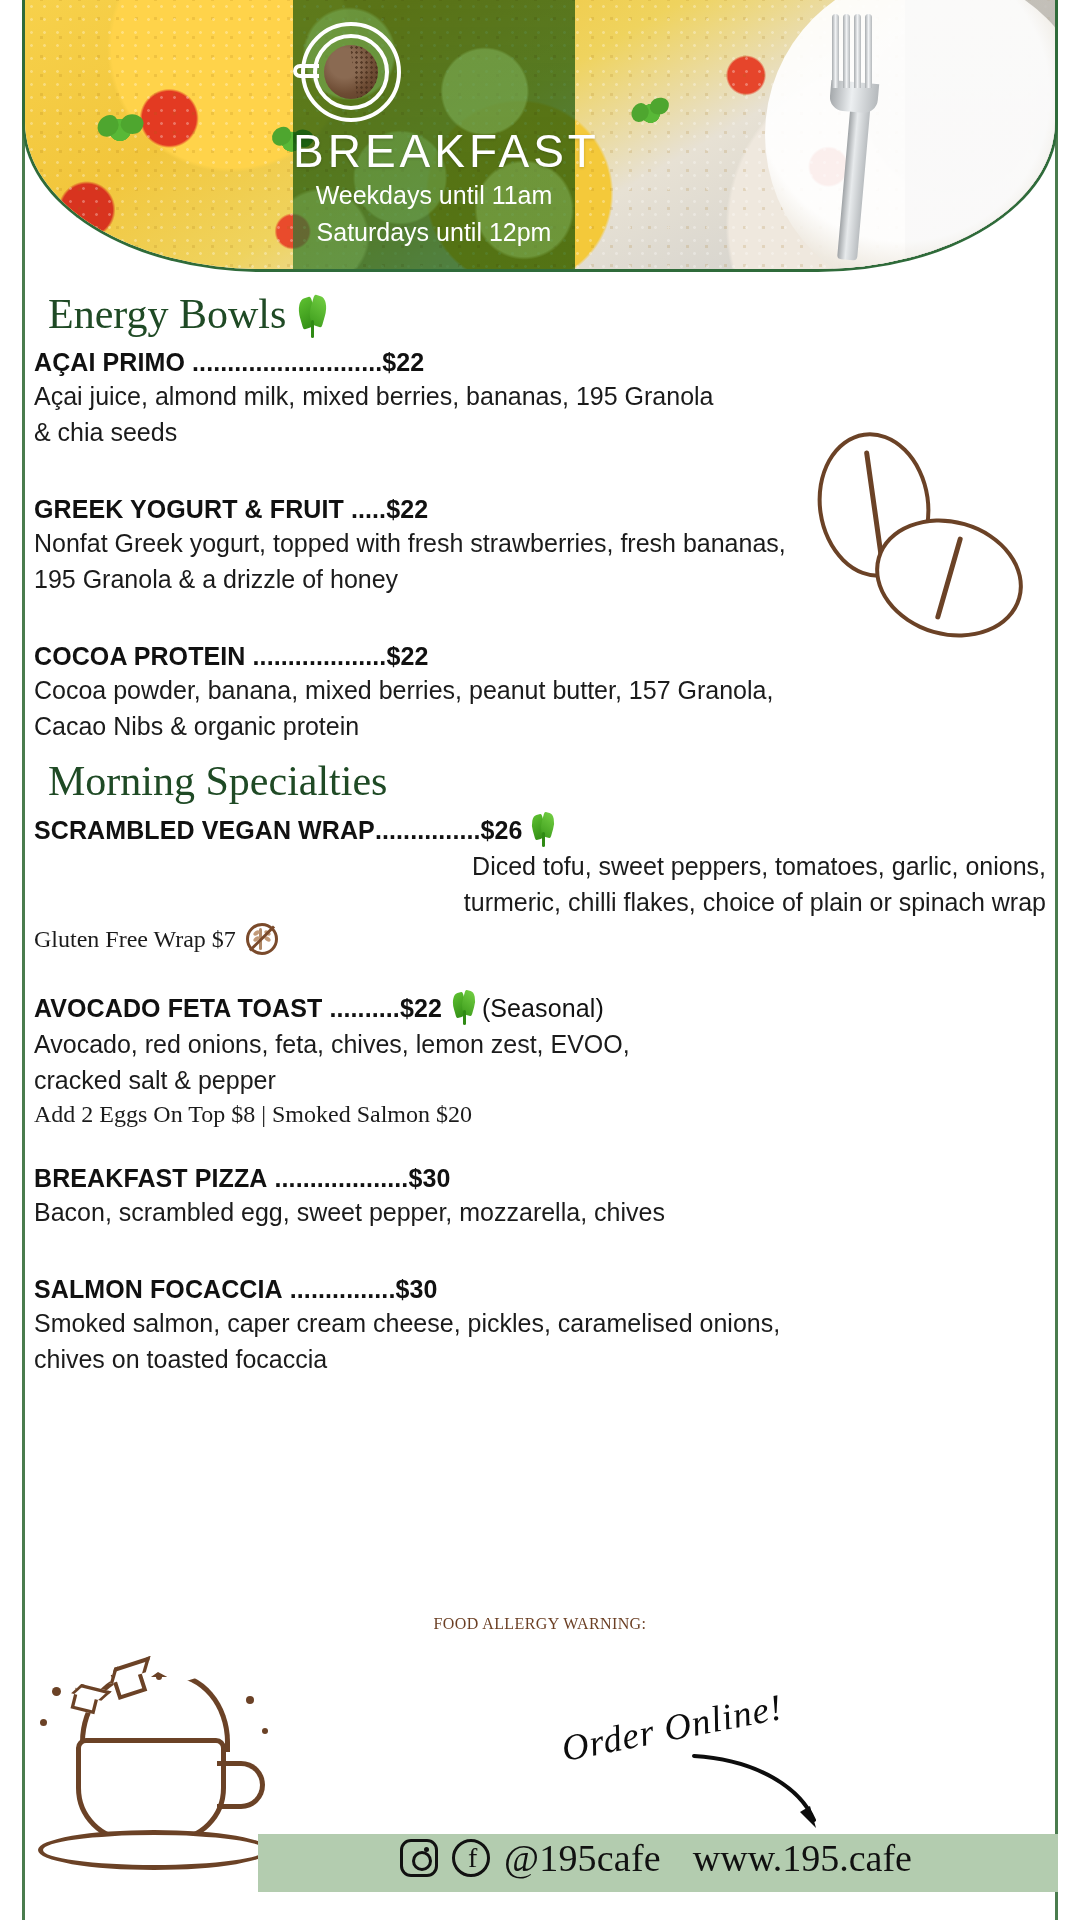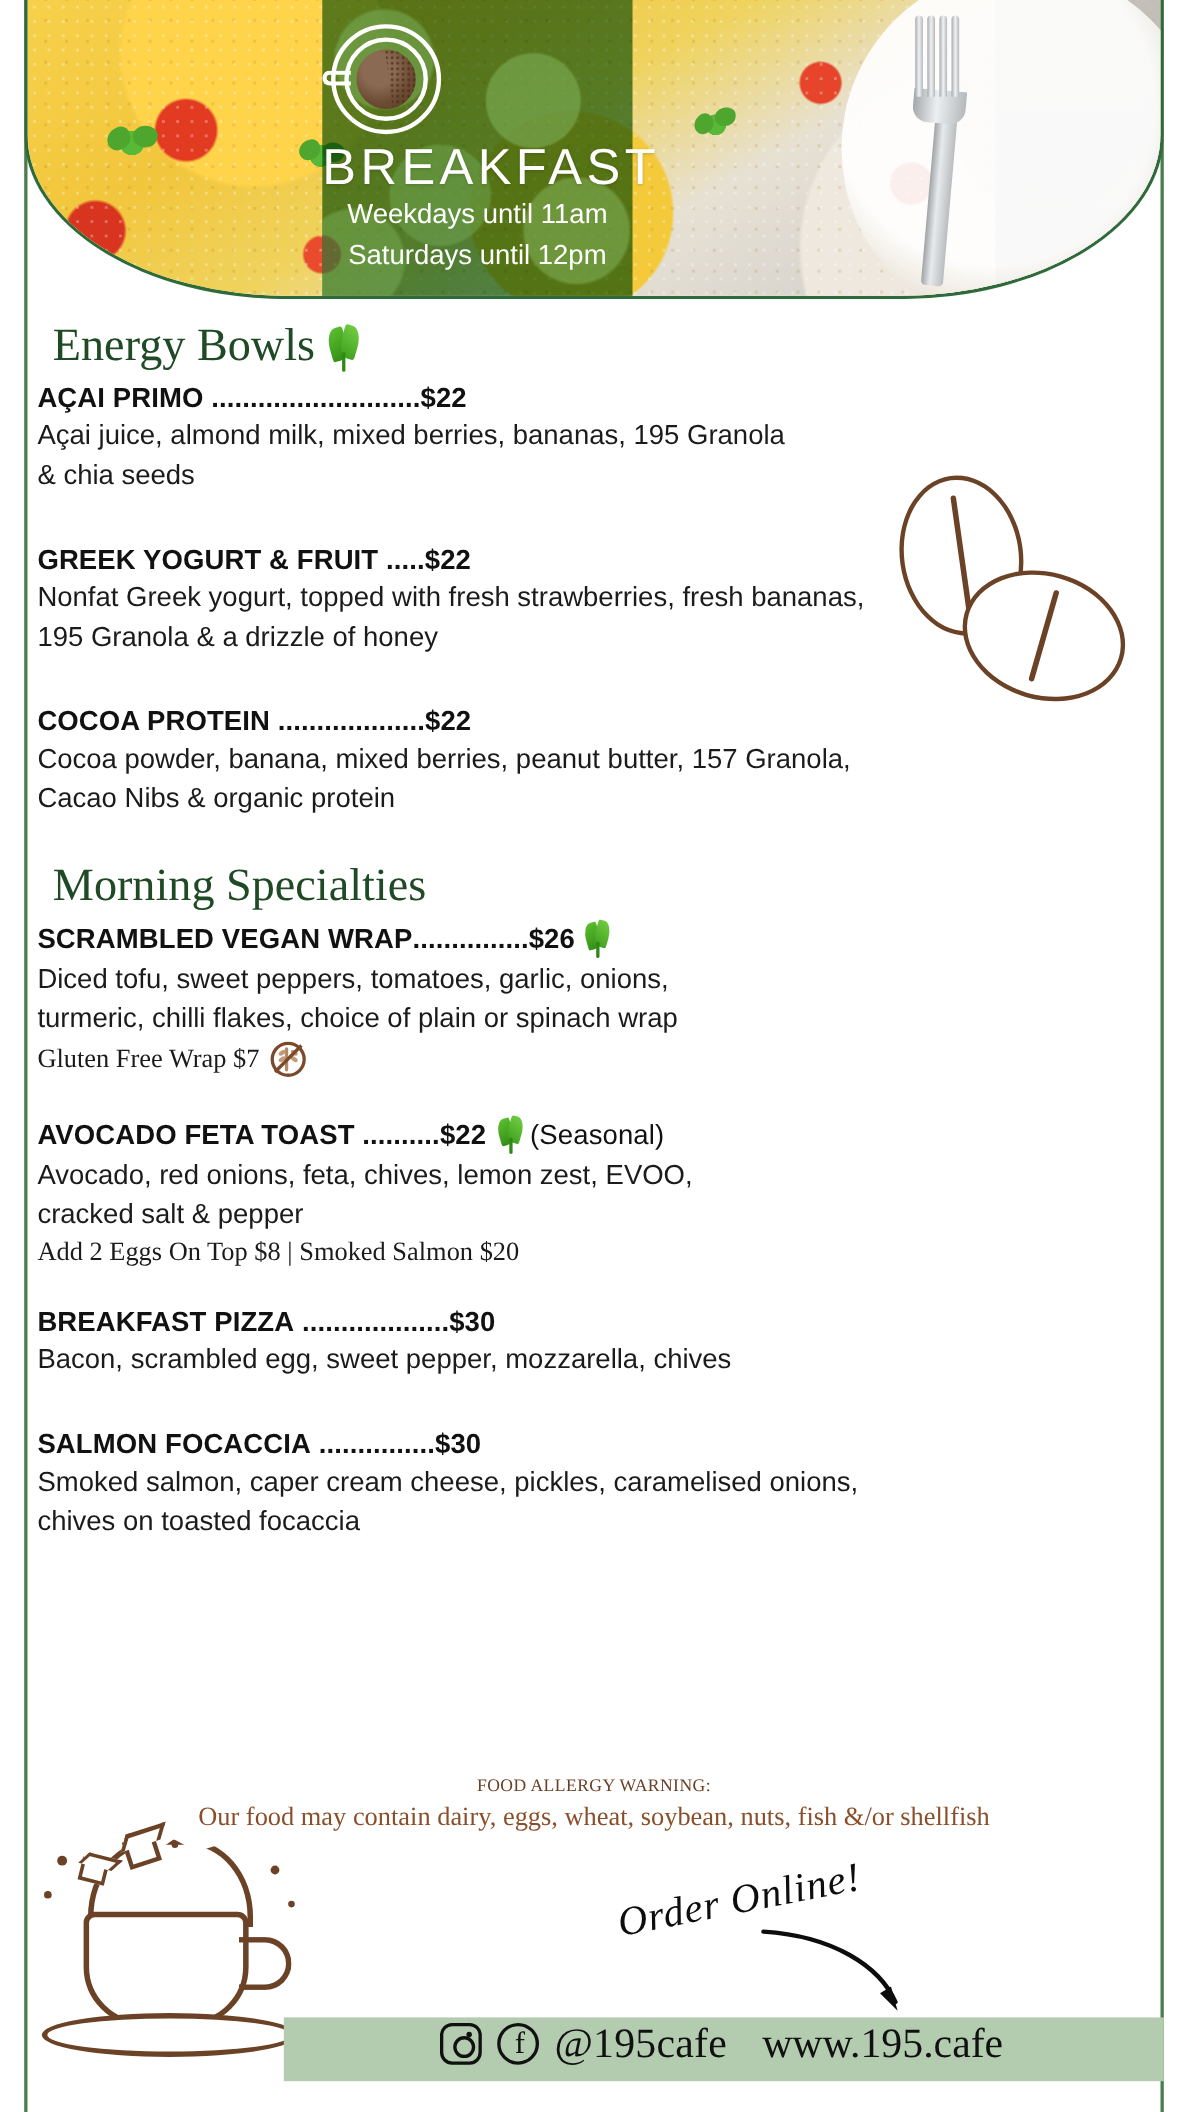--- a/index.html
+++ b/index.html
@@ -399,28 +399,28 @@
       <div class="item-title">
         <span>COCOA PROTEIN</span>
         <span>&nbsp;</span>
         <span>...................</span>
         <span>$22</span>
       </div>
       <div class="item-desc">Cocoa powder, banana, mixed berries, peanut butter, 157 Granola,</div>
       <div class="item-desc">Cacao Nibs &amp; organic protein</div>
     </div>
 
-    <div class="head-row" style="margin-top:38px;">
+    <div class="head-row" style="margin-top:14px;">
       <div class="section-head">
         <span class="hl"></span>
         <span>Morning Specialties</span>
       </div>
     </div>
 
-    <div class="item" style="margin-top:8px;">
+    <div class="item" style="margin-top:8px;text-align:right;">
       <div class="item-title">
         <span>SCRAMBLED VEGAN WRAP</span>
         <span>...............</span>
         <span>$26</span>
         <span class="leaf sm" style="margin-left:8px;">
           <span class="lf1"></span>
             <span class="lf2"></span>
             <span class="stem"></span>
         </span>
       </div>
@@ -484,21 +484,20 @@
         <span>$30</span>
       </div>
       <div class="item-desc">Smoked salmon, caper cream cheese, pickles, caramelised onions,</div>
       <div class="item-desc">chives on toasted focaccia</div>
     </div>
 
   </div>
 
   <div id="allergy">
     <div class="ttl">FOOD ALLERGY WARNING:</div>
-    <div class="txt">Our food may contain dairy, eggs, wheat, soybean, nuts, fish &amp;/or shellfish</div>
   </div>
 
   <div id="order">
     <span class="txt">Order Online!</span>
     <svg width="150" height="90" viewBox="0 0 150 90">
       <path d="M6 6 C70 10 112 38 126 70" fill="none" stroke="#0d0d0d" stroke-width="4" stroke-linecap="round"></path>
       <path d="M112 62 L128 78 L122 56" fill="#0d0d0d"></path>
     </svg>
   </div>
 

